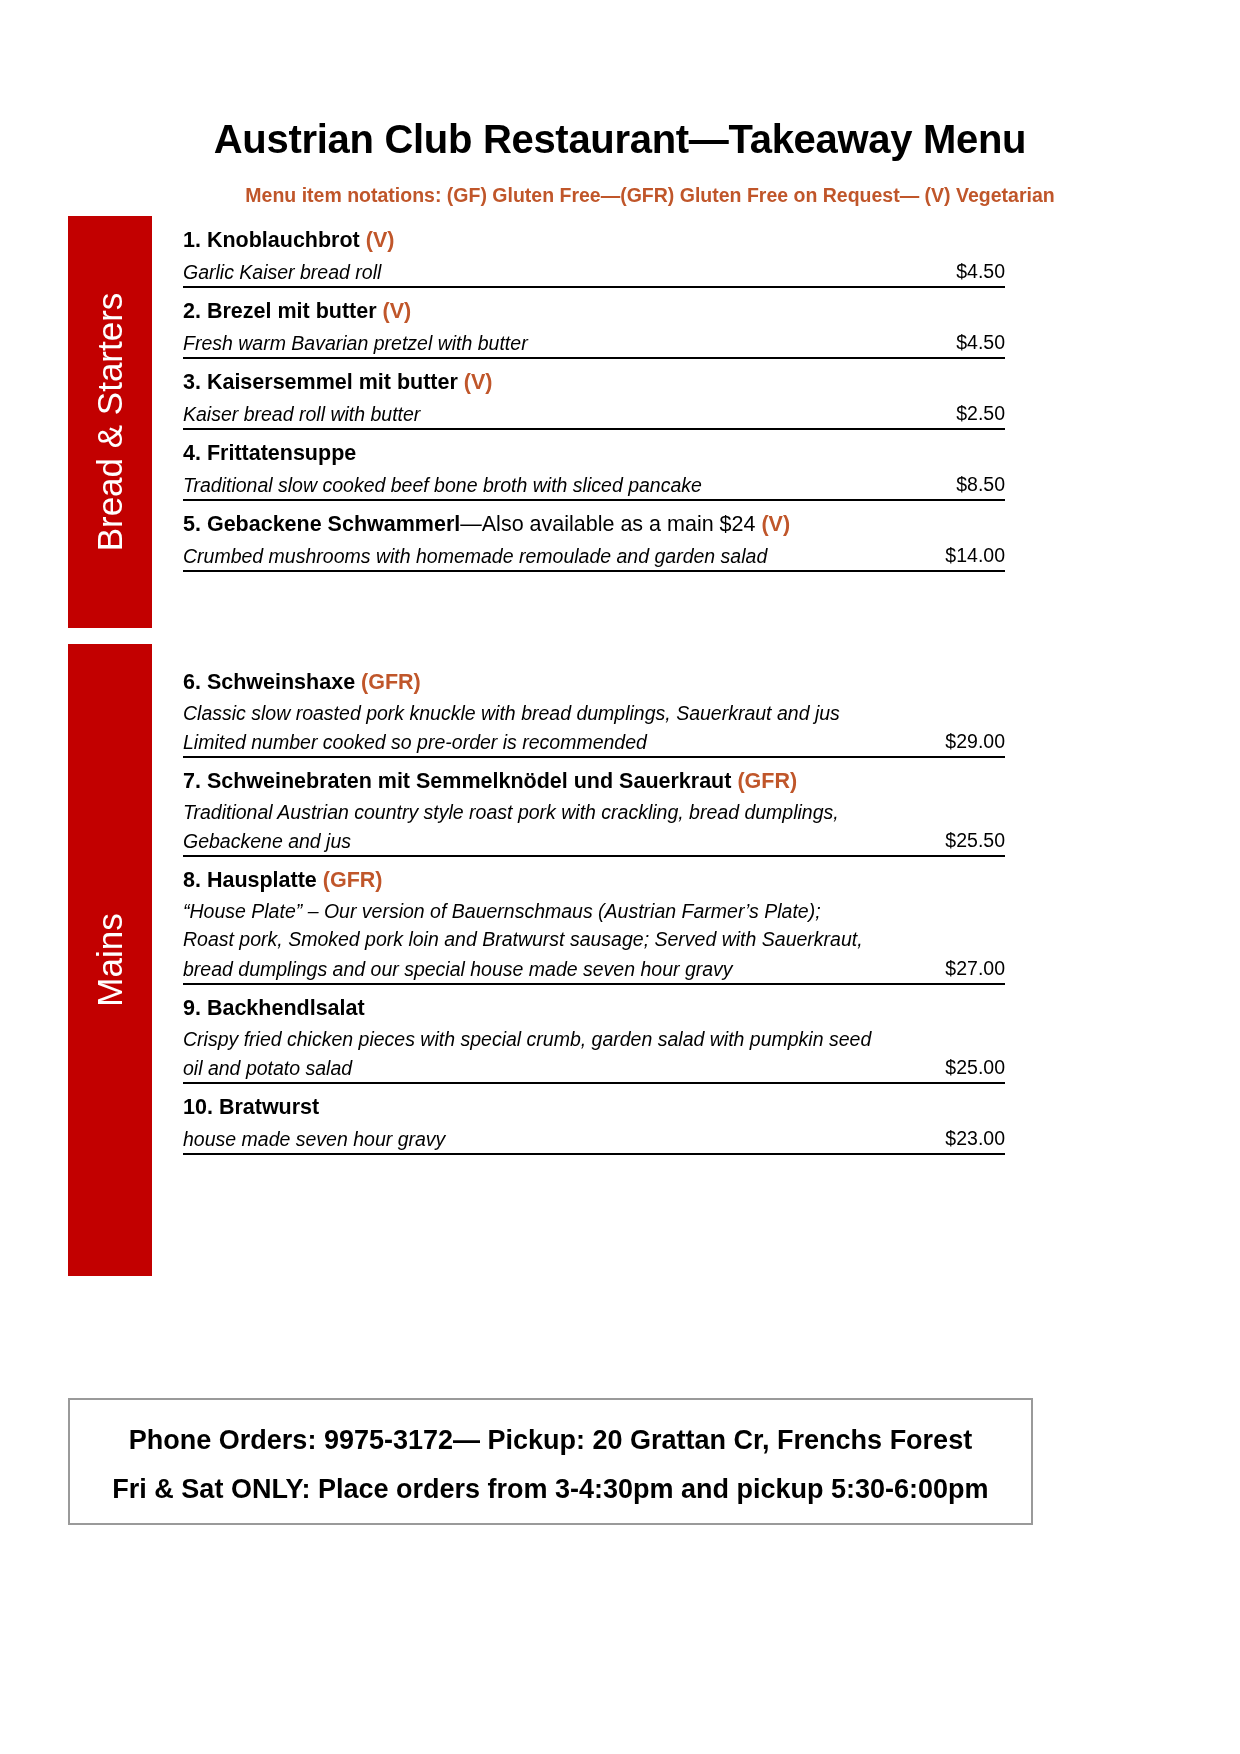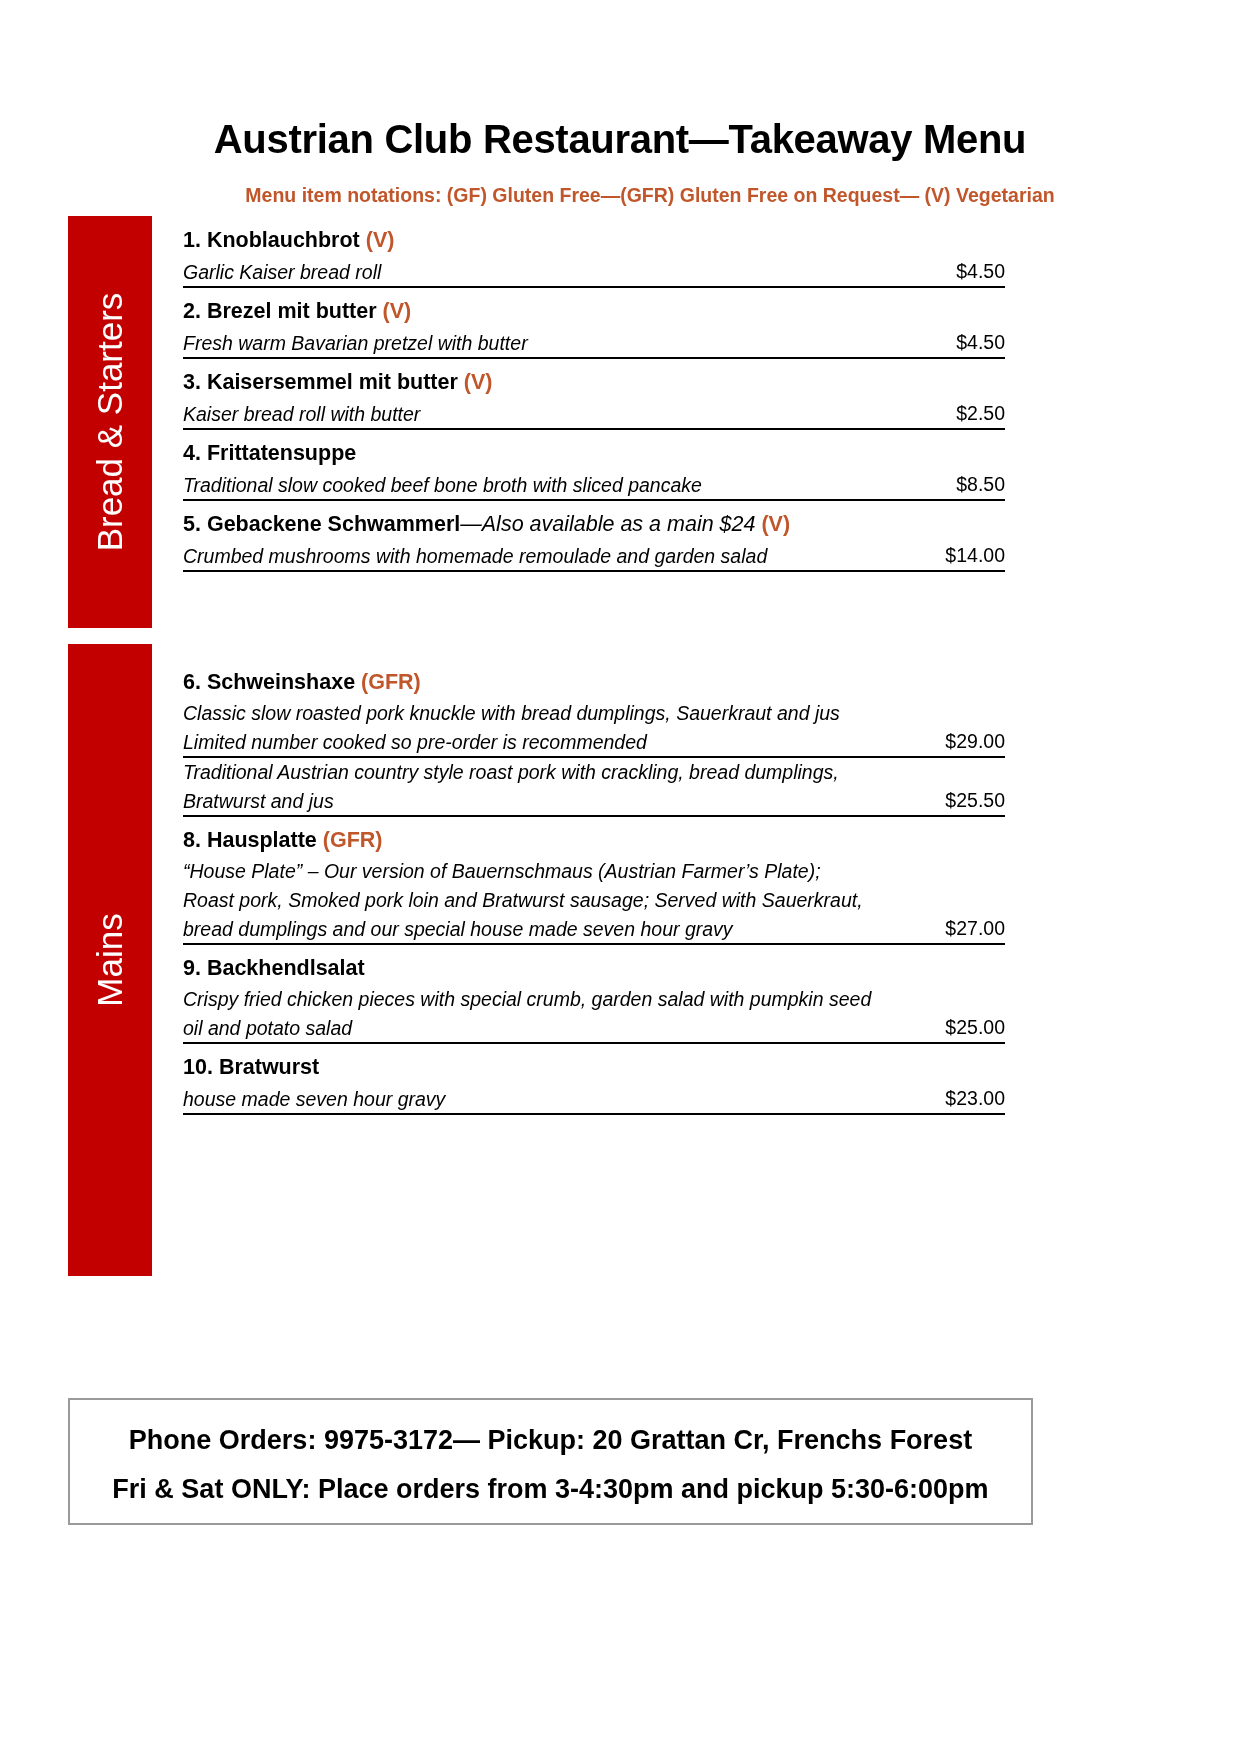--- a/index.html
+++ b/index.html
@@ -71,21 +71,21 @@
 
   .item-title {
     font-size: 21.5px;
     font-weight: bold;
     line-height: 1.30;
     padding-top: 9px;
     padding-bottom: 3px;
     white-space: nowrap;
   }
   .tag { color: #c0562a; font-weight: bold; }
-  .title-note { font-weight: normal; font-style: italic; }
+  .title-note { font-weight: normal; }
 
   
   .desc-row {
     display: flex;
     align-items: flex-end;
     font-size: 19.5px;
     font-style: italic;
     line-height: 1.34;
   }
   .desc-row .desc {
@@ -200,23 +200,24 @@
       <div class="item">
         <div class="item-title"><span>6. </span><span>Schweinshaxe</span><span class="tag"> (GFR)</span></div>
         <div class="plain-line">Classic slow roasted pork knuckle with bread dumplings, Sauerkraut and jus</div>
         <div class="desc-row">
           <div class="desc ruled">Limited number cooked so pre-order is recommended</div>
           <div class="filler ruled">&nbsp;</div>
           <div class="price ruled">$29.00</div>
         </div>
       </div>
       <div class="item">
+        <div class="item-title"><span>7. </span><span>Schweinebraten mit Semmelknödel und Sauerkraut</span><span class="tag"> (GFR)</span></div>
         <div class="plain-line">Traditional Austrian country style roast pork with crackling, bread dumplings,</div>
         <div class="desc-row">
-          <div class="desc ruled">Bratwurst and jus</div>
+          <div class="desc ruled">Gebackene and jus</div>
           <div class="filler ruled">&nbsp;</div>
           <div class="price ruled">$25.50</div>
         </div>
       </div>
       <div class="item">
         <div class="item-title"><span>8. </span><span>Hausplatte</span><span class="tag"> (GFR)</span></div>
         <div class="plain-line">“House Plate” – Our version of Bauernschmaus (Austrian Farmer’s Plate);</div>
         <div class="plain-line">Roast pork, Smoked pork loin and Bratwurst sausage; Served with Sauerkraut,</div>
         <div class="desc-row">
           <div class="desc ruled">bread dumplings and our special house made seven hour gravy</div>

